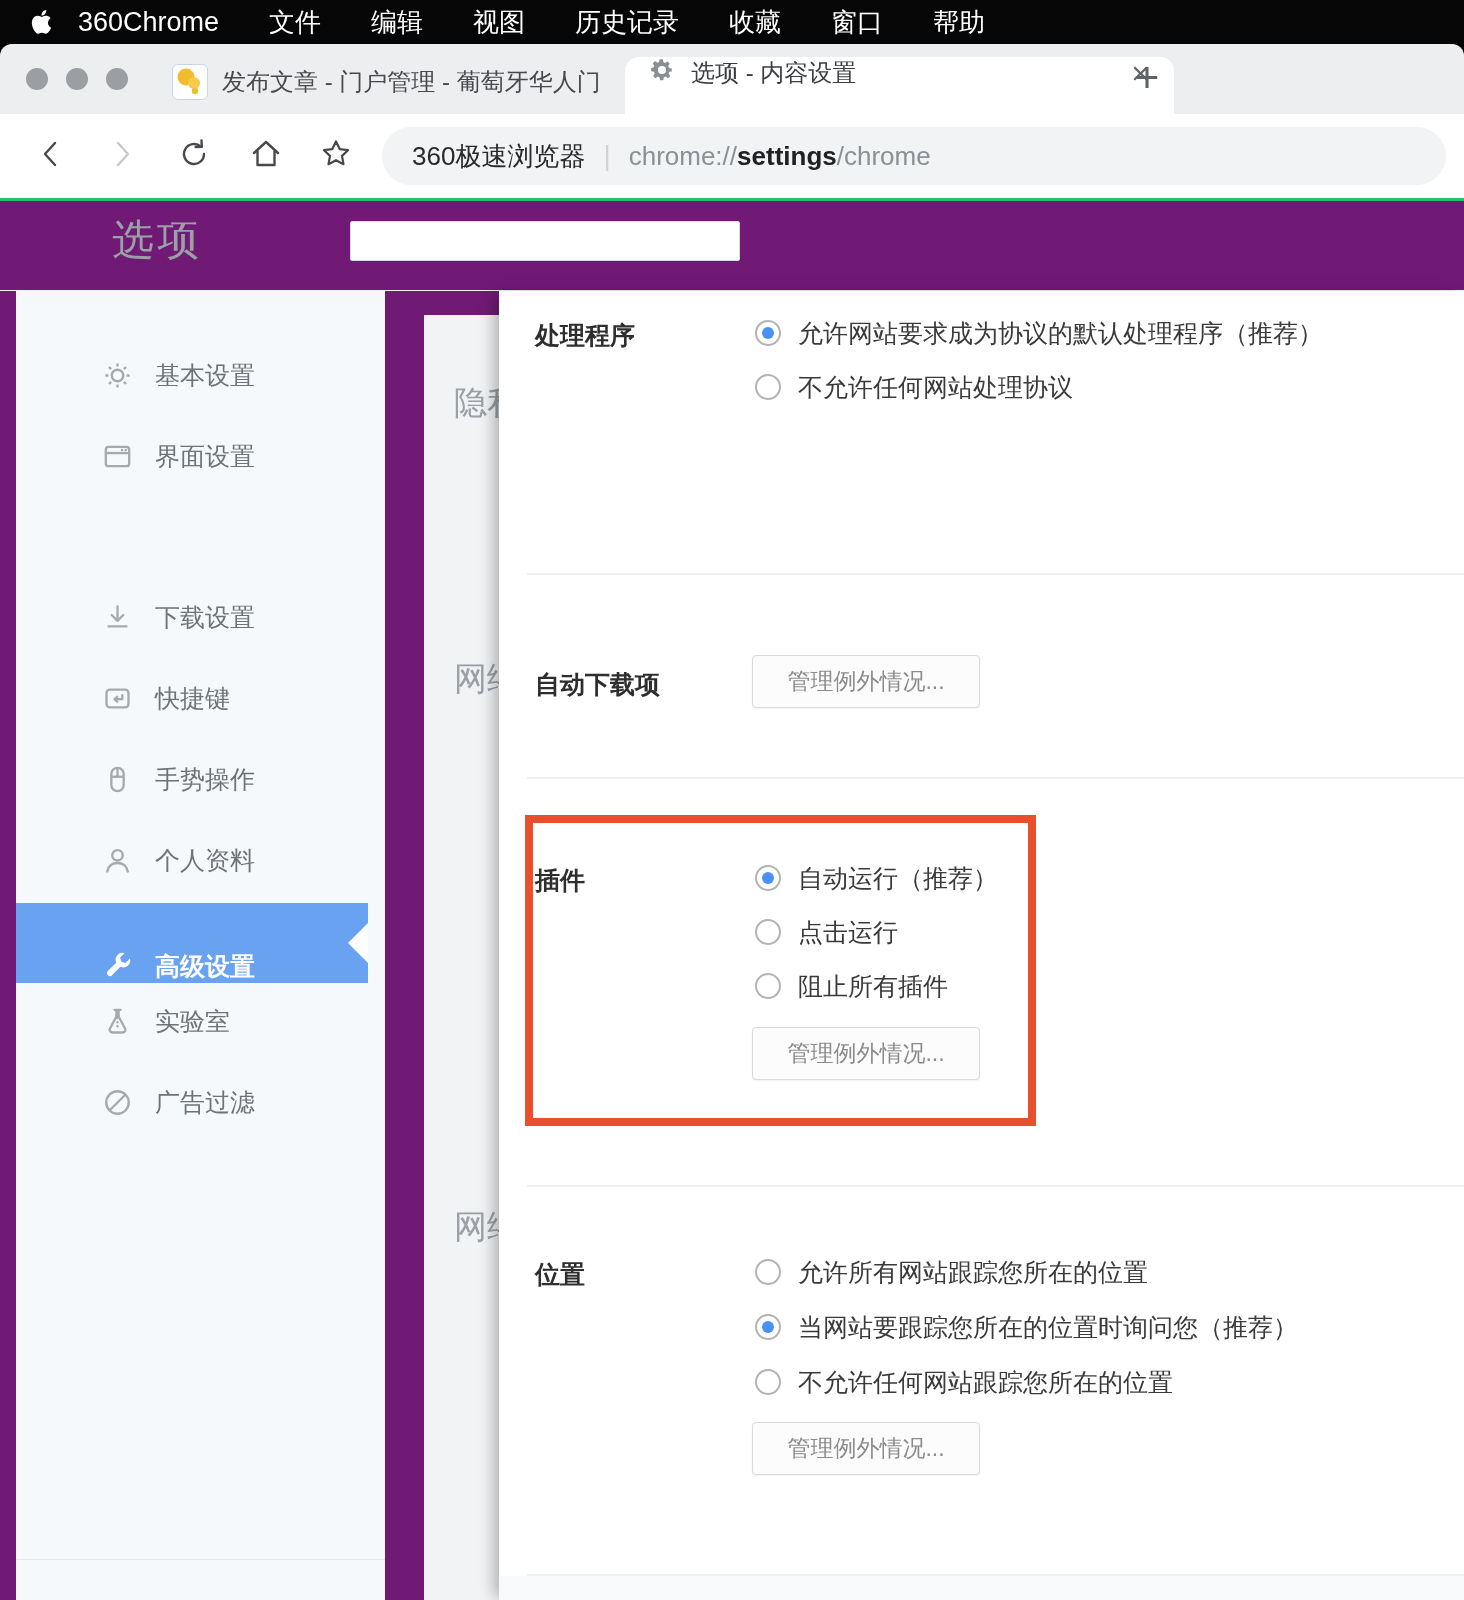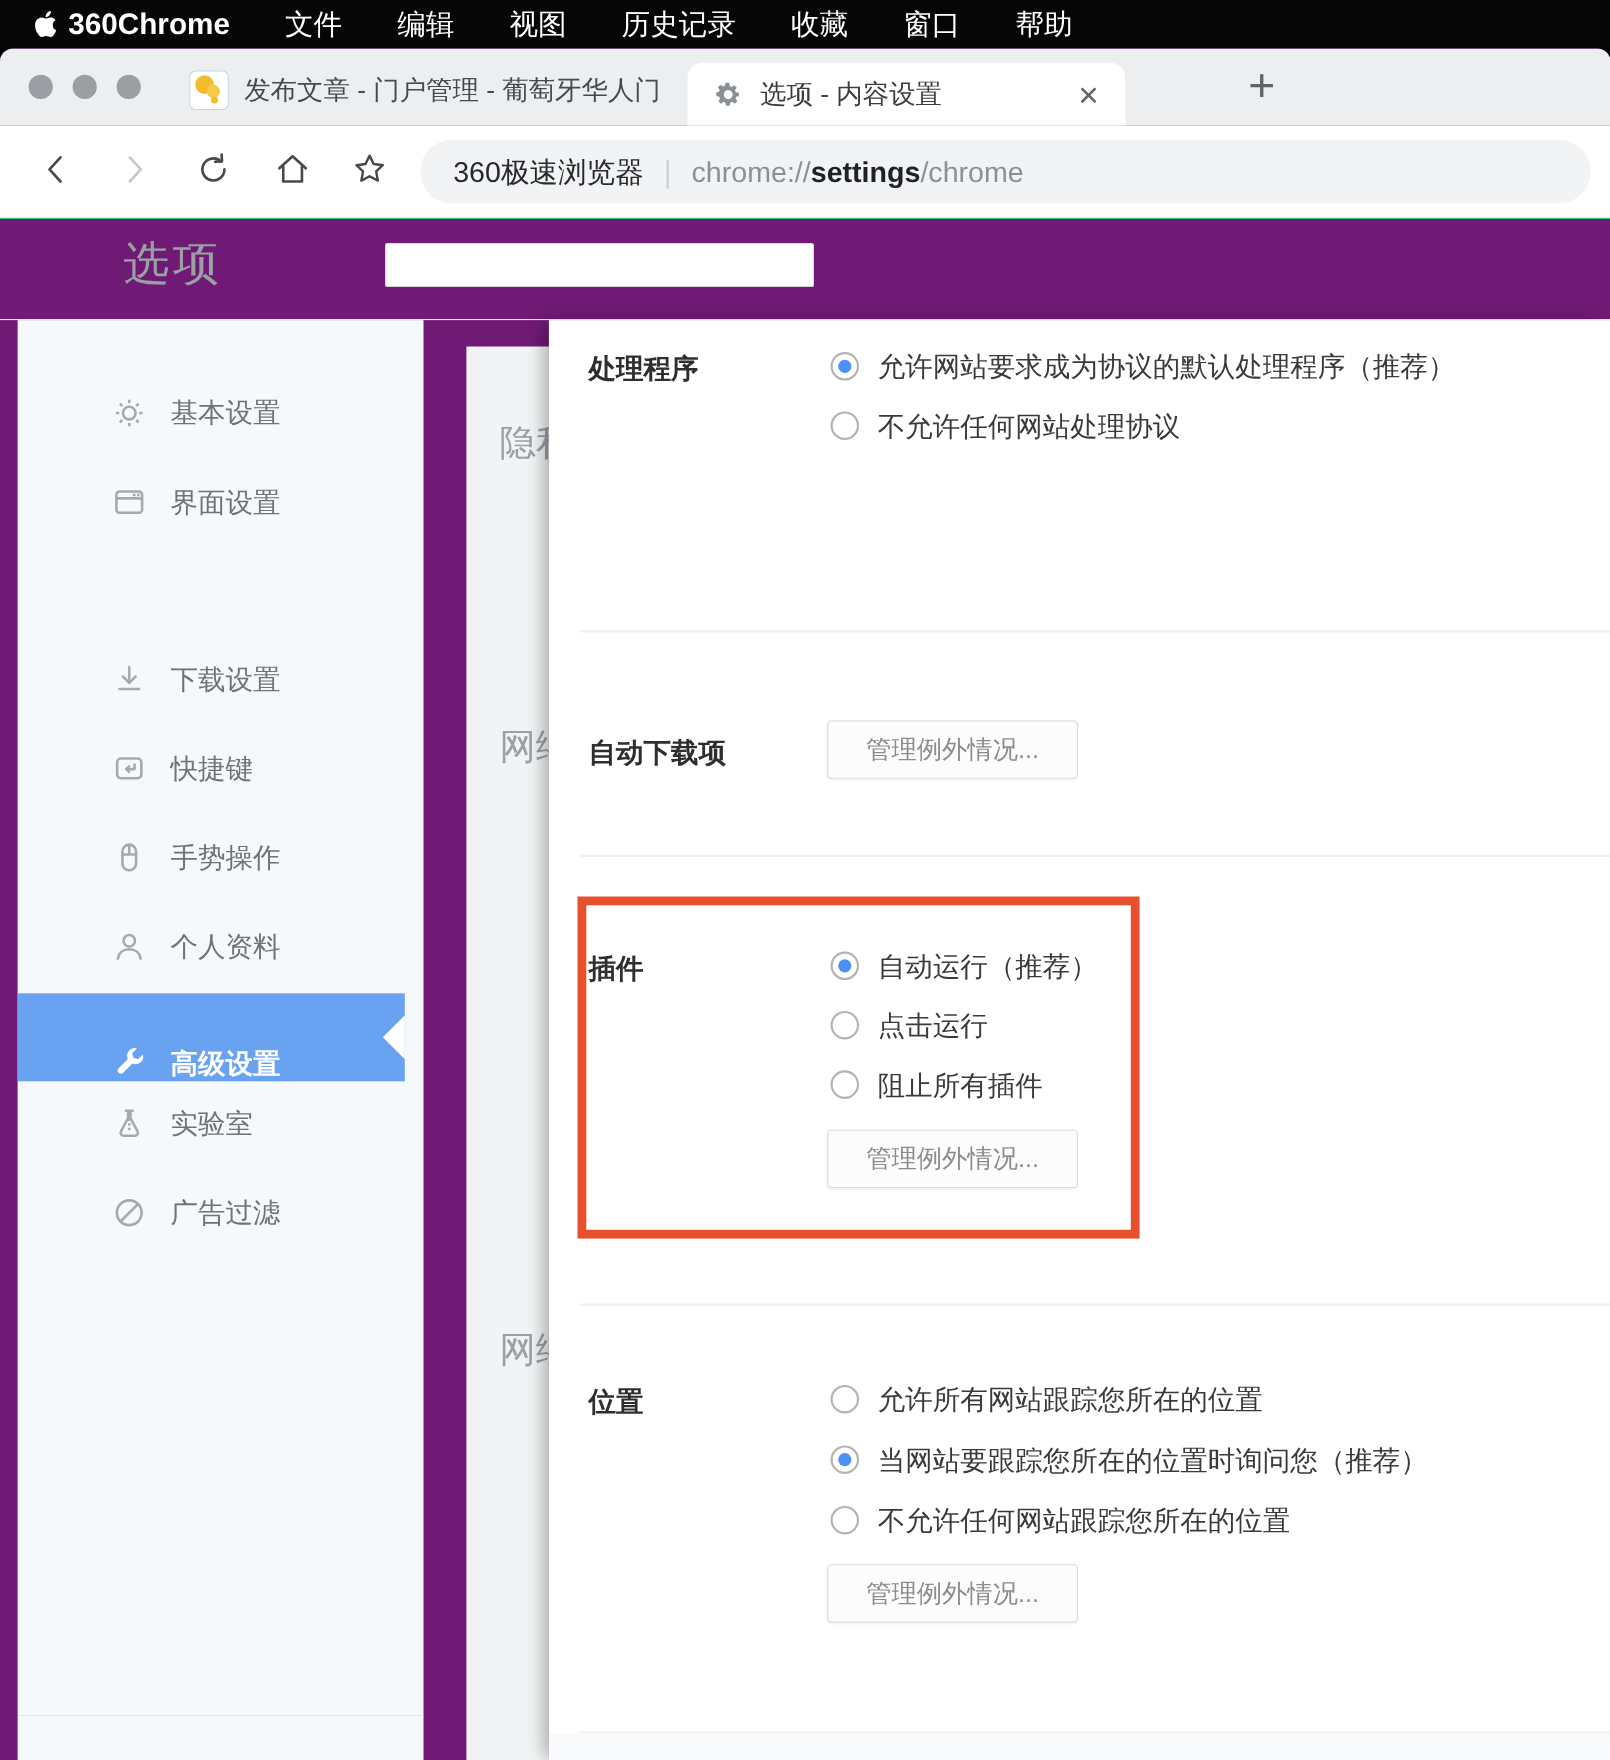--- a/index.html
+++ b/index.html
@@ -1,38 +1,38 @@
 <!DOCTYPE html>
 <html><head>
 <meta charset="utf-8">
 <style>
   html,body{margin:0;padding:0;background:#000;}
   .screen{position:relative;width:1464px;height:1600px;overflow:hidden;background:#000;
           font-family:"Liberation Sans","DejaVu Sans",sans-serif;}
   
   .menubar{position:absolute;top:0;left:0;right:0;height:44px;background:#060607;display:flex;align-items:center;color:#fff;}
   .apple{margin-left:30px;width:22px;height:26px;flex:none;}
-  .menu-app{font-weight:700;font-size:27px;margin-left:10px;}
+  .menu-app{font-weight:400;font-size:27px;margin-left:26px;}
   .menu-item{font-size:26px;margin-left:50px;}
   
   .window{position:absolute;top:44px;left:0;width:1464px;height:1556px;background:#701a75;border-radius:12px 12px 0 0;overflow:hidden;}
   
   .tabbar{position:absolute;top:0;left:0;right:0;height:70px;background:#eceef0;}
   .lights{position:absolute;left:26px;top:24px;display:flex;gap:18px;}
   .light{width:22px;height:22px;border-radius:50%;background:#9b9ea3;}
   .tab1{position:absolute;left:172px;top:14px;width:445px;height:48px;display:flex;align-items:center;overflow:hidden;}
   .favicon{width:34px;height:34px;border-radius:6px;background:#fff;border:1px solid #c5d6ea;margin-right:14px;flex:none;overflow:hidden;}
   .tab1-title{font-size:24px;color:#47494c;white-space:nowrap;}
-  .tab-active{position:absolute;left:625px;top:13px;width:398px;height:57px;background:#fff;border-radius:14px 14px 0 0;display:flex;align-items:center;padding:0 24px;box-sizing:border-box;}
+  .tab-active{position:absolute;left:625px;top:13px;width:549px;height:57px;background:#fff;border-radius:14px 14px 0 0;display:flex;align-items:flex-start;padding:0 24px;box-sizing:border-box;}
   .tab-gear{width:26px;height:26px;margin-right:16px;flex:none;}
   .tab2-title{font-size:24px;color:#3a3e42;flex:1;white-space:nowrap;overflow:hidden;}
   .tab-close{font-size:32px;color:#5f6368;line-height:1;margin-left:10px;cursor:default;}
   .newtab{position:absolute;left:1120px;top:10px;width:54px;height:50px;font-size:42px;font-weight:300;color:#5f6368;text-align:center;line-height:48px;}
   
-  .toolbar{position:absolute;top:70px;left:0;right:0;height:84px;background:#fff;border-bottom:1px solid #22c55e;}
+  .toolbar{position:absolute;top:70px;left:0;right:0;height:84px;background:#fff;border-bottom:3px solid #22c55e;}
   .nav-ic{position:absolute;top:22px;width:36px;height:36px;color:#47494c;}
   .nav-ic svg{width:100%;height:100%;}
   .ic-back{left:33px;}
   .ic-fwd{left:104px;color:#c7cacd;}
   .ic-reload{left:176px;}
   .ic-home{left:248px;}
   .ic-star{left:318px;}
   .addr{position:absolute;left:382px;right:18px;top:13px;height:58px;background:#f1f3f4;border-radius:29px;display:flex;align-items:center;padding:0 30px;font-size:26px;white-space:nowrap;overflow:hidden;}
   .addr-name{color:#28292b;}
   .addr-sep{color:#cfd3d7;margin:0 18px;font-size:28px;font-weight:300;}

